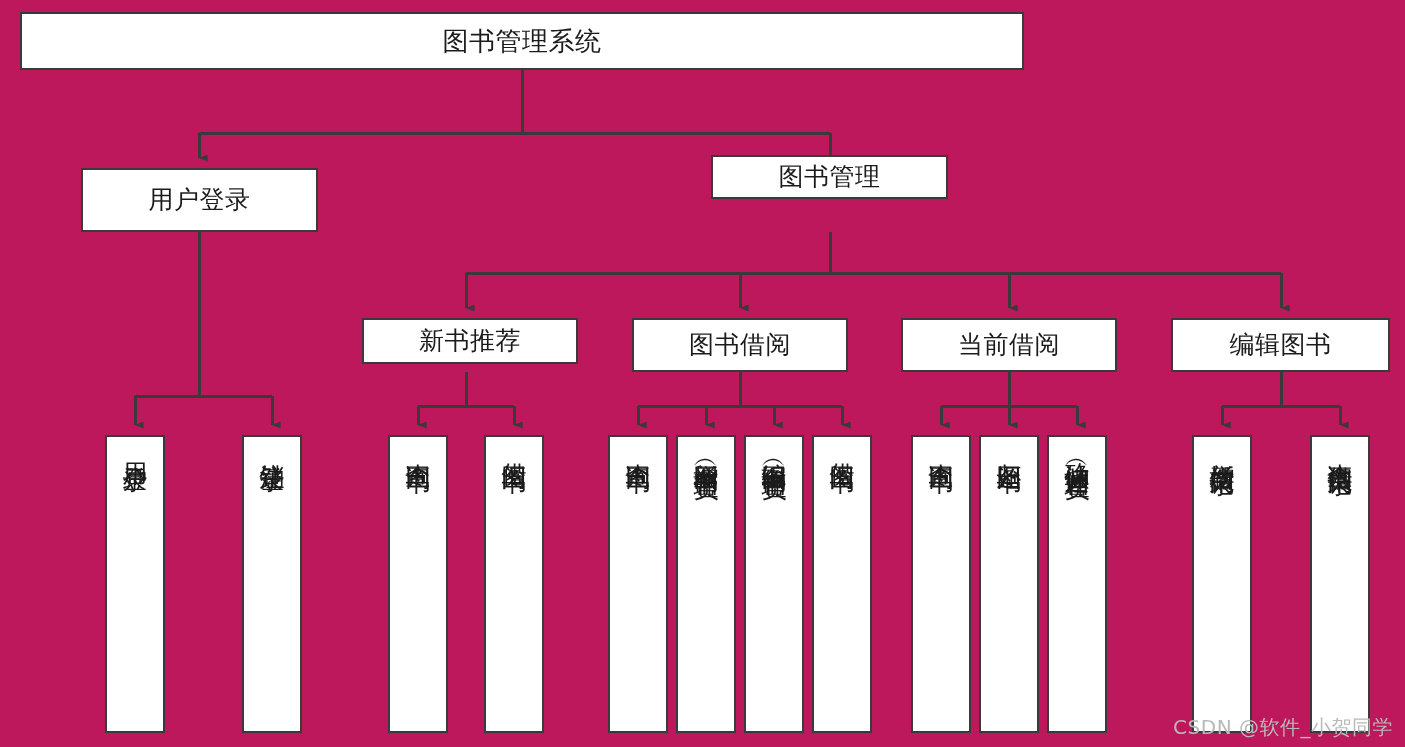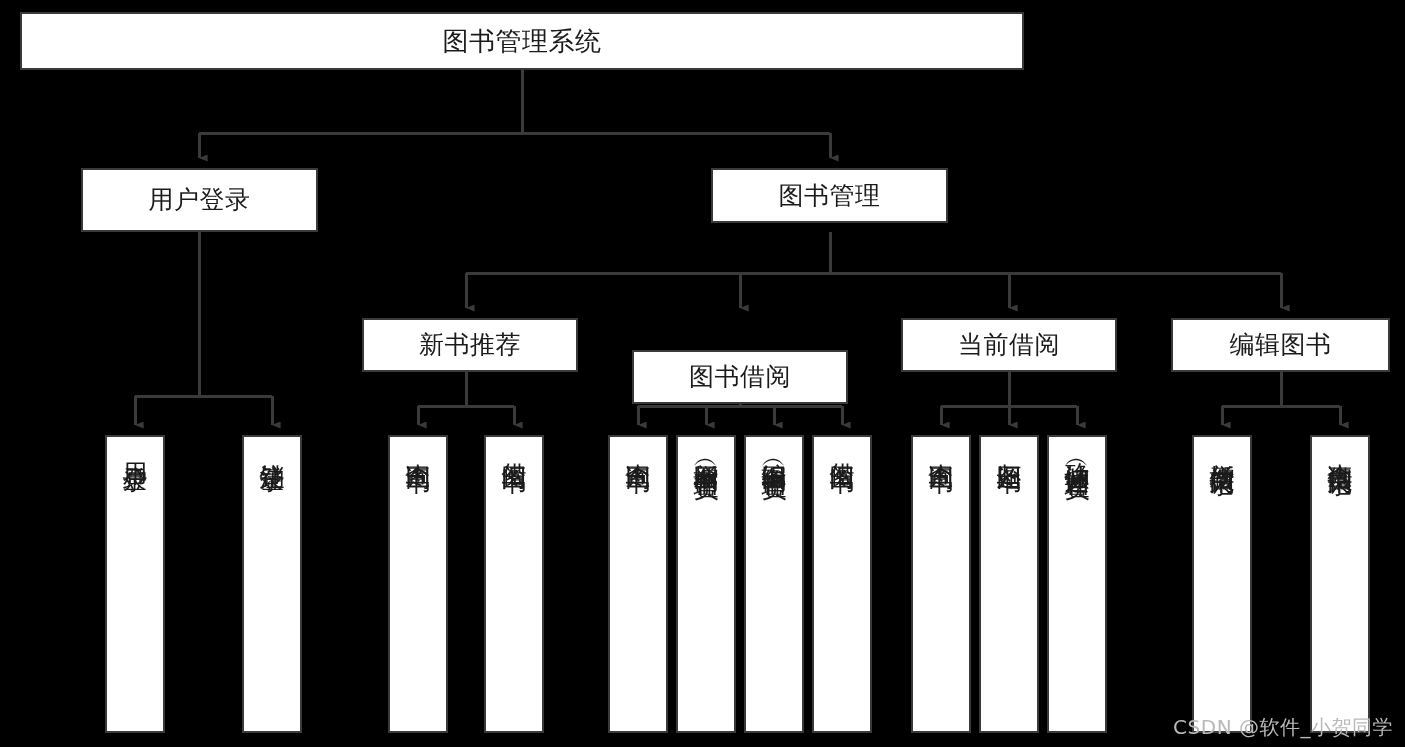--- a/index.html
+++ b/index.html
@@ -8,21 +8,21 @@
     padding: 0;
     background: #ffffff;
   }
   body {
     font-family: "DejaVu Sans", "Liberation Sans", sans-serif;
   }
   #diagram-canvas {
     position: relative;
     width: 1405px;
     height: 747px;
-    background: #000000;
+    background: #be185d;
     overflow: hidden;
   }
   #edge-layer {
     position: absolute;
     left: 0;
     top: 0;
     width: 1405px;
     height: 747px;
     pointer-events: none;
   }
@@ -136,29 +136,29 @@
   </svg>
 
   <div class="node horiz root" style="left:20px; top:12px; width:1004px; height:58px;">
     <span class="node-label">图书管理系统</span>
   </div>
 
   <div class="node horiz" style="left:81px; top:168px; width:237px; height:64px;">
     <span class="node-label">用户登录</span>
   </div>
 
-  <div class="node horiz" style="left:711px; top:168px; width:237px; height:55px;">
+  <div class="node horiz" style="left:711px; top:155px; width:237px; height:44px;">
     <span class="node-label">图书管理</span>
   </div>
 
-  <div class="node horiz" style="left:362px; top:318px; width:216px; height:54px;">
+  <div class="node horiz" style="left:362px; top:318px; width:216px; height:46px;">
     <span class="node-label">新书推荐</span>
   </div>
 
-  <div class="node horiz" style="left:632px; top:318px; width:216px; height:54px;margin-top:32px;">
+  <div class="node horiz" style="left:632px; top:318px; width:216px; height:54px;">
     <span class="node-label">图书借阅</span>
   </div>
 
   <div class="node horiz" style="left:901px; top:318px; width:216px; height:54px;">
     <span class="node-label">当前借阅</span>
   </div>
 
   <div class="node horiz" style="left:1171px; top:318px; width:219px; height:54px;">
     <span class="node-label">编辑图书</span>
   </div>

